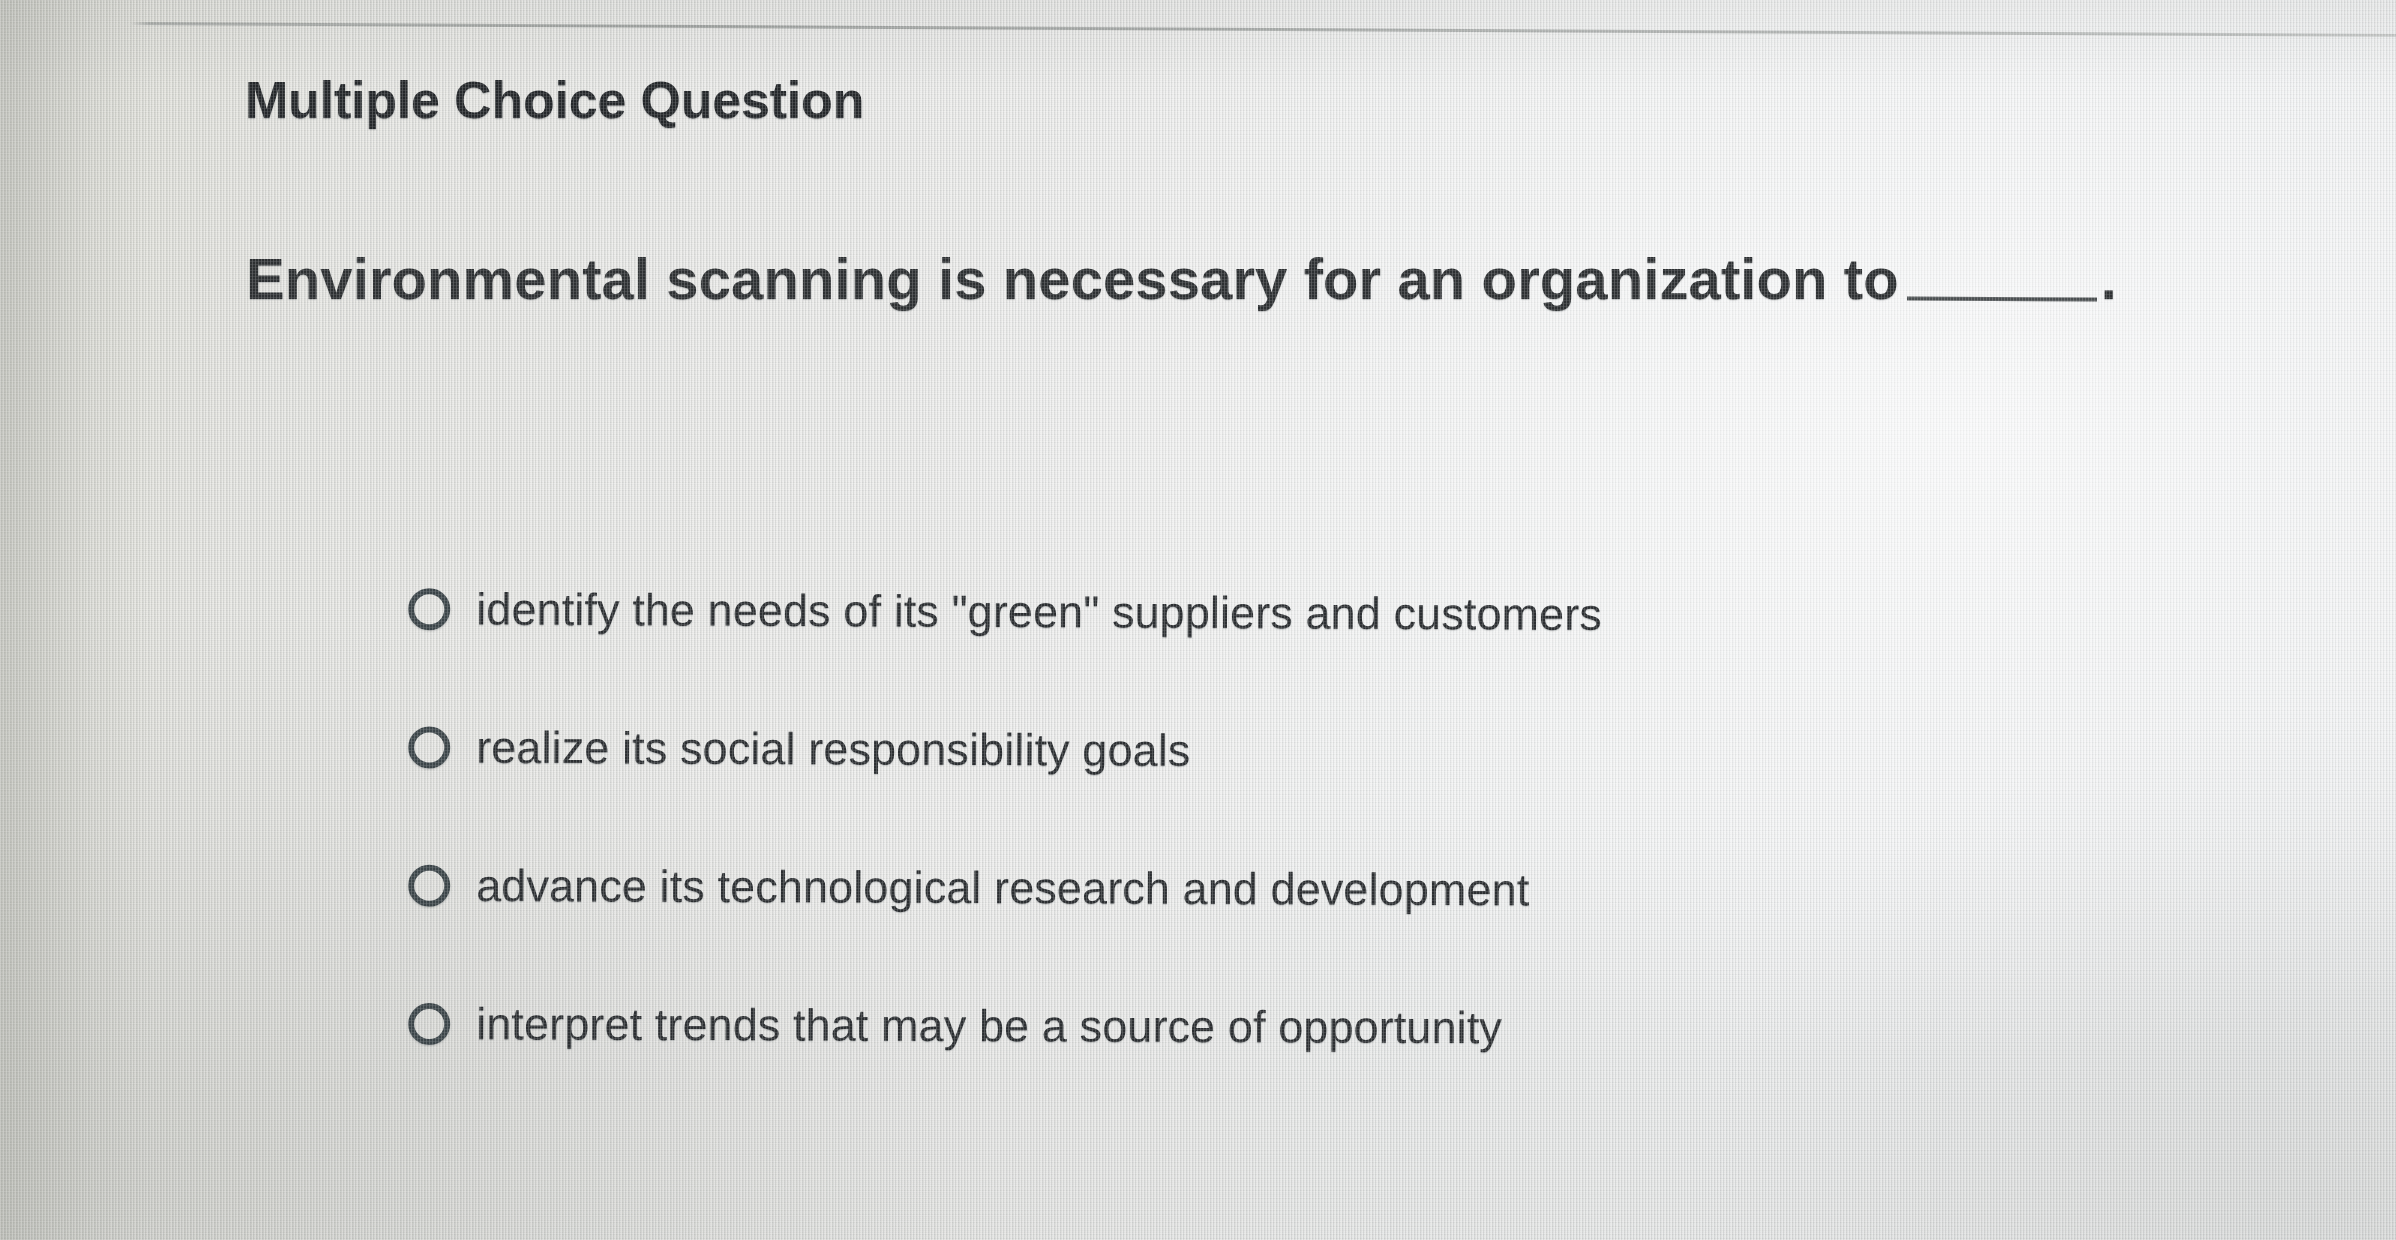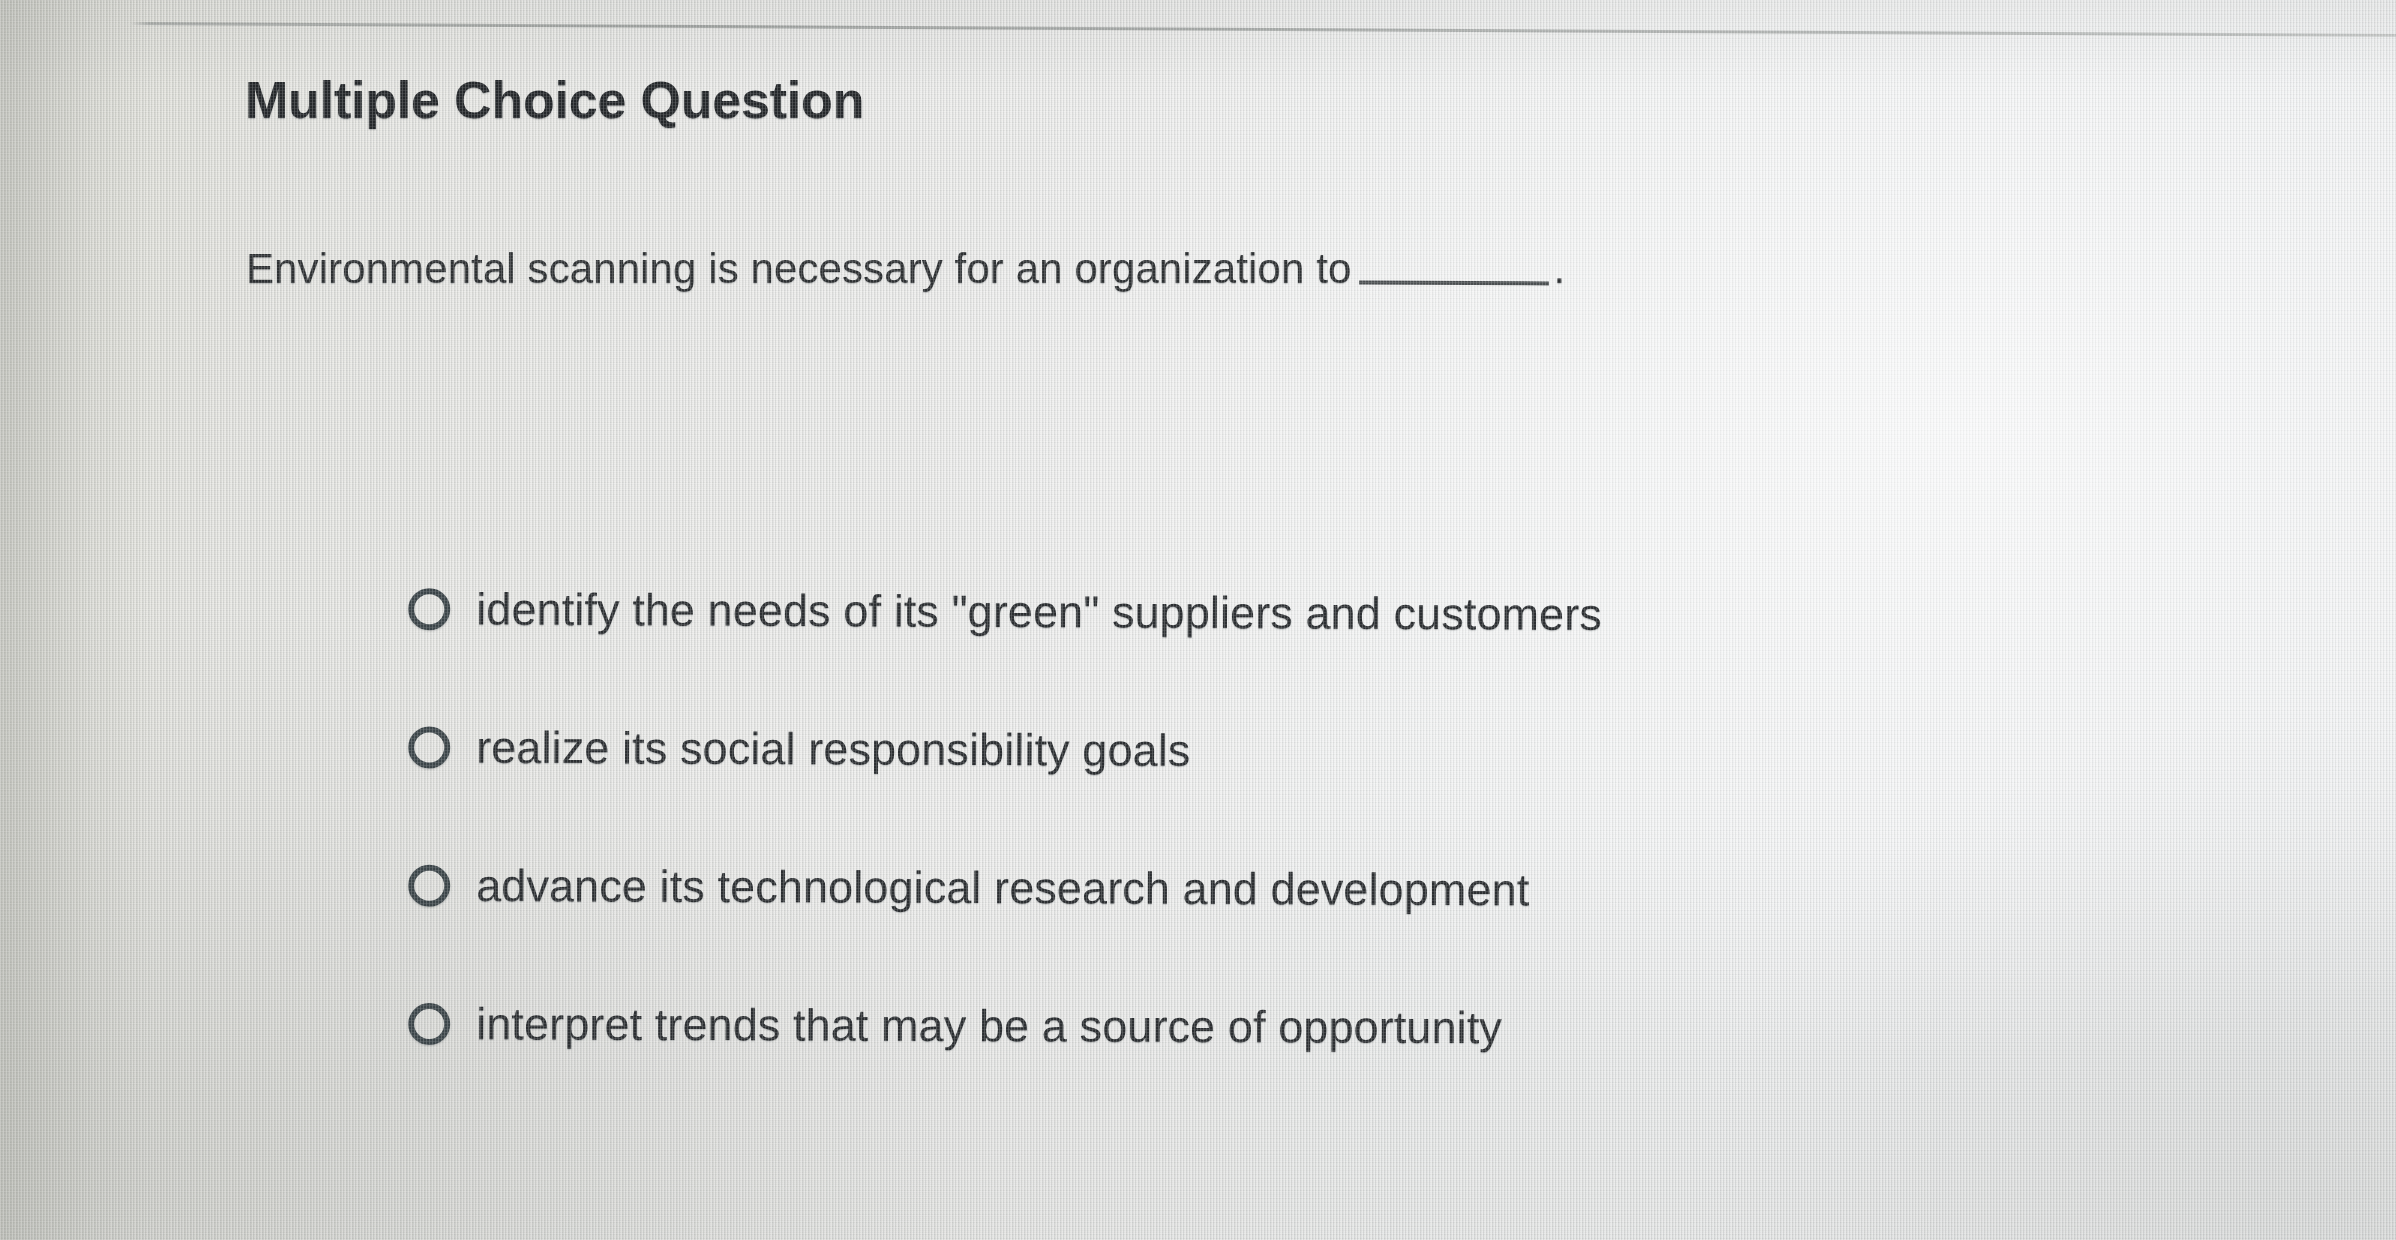--- a/index.html
+++ b/index.html
@@ -151,22 +151,22 @@
     letter-spacing: -0.2px;
     color: #24272a;
     text-shadow: 0 1px 1.2px rgba(120,124,126,0.55);
     white-space: nowrap;
   }
 
   .question-stem {
     position: absolute;
     left: 246px;
     top: 245px;
-    font-size: 42px;
-    font-weight: 400;
+    font-size: 58px;
+    font-weight: 700;
     letter-spacing: 0.1px;
     color: #2d3032;
     text-shadow: 0 1px 1.1px rgba(130,134,136,0.50);
     white-space: nowrap;
   }
 
   .blank-line {
     display: inline-block;
     width: 190px;
     border-bottom: 4px solid #4b4f51;

